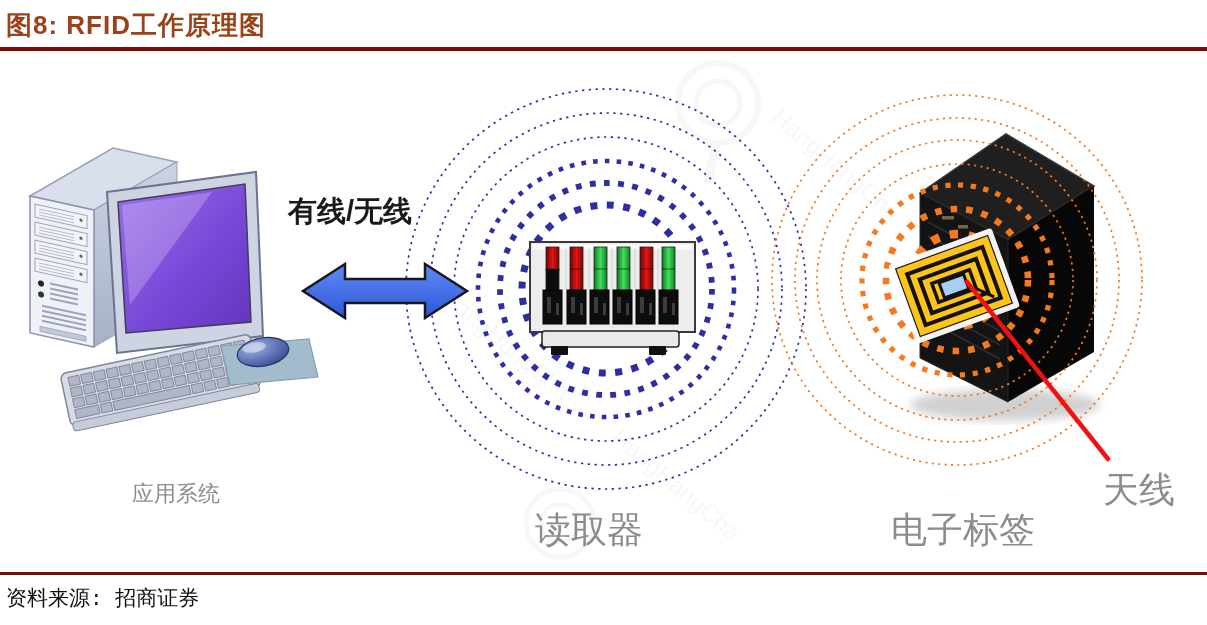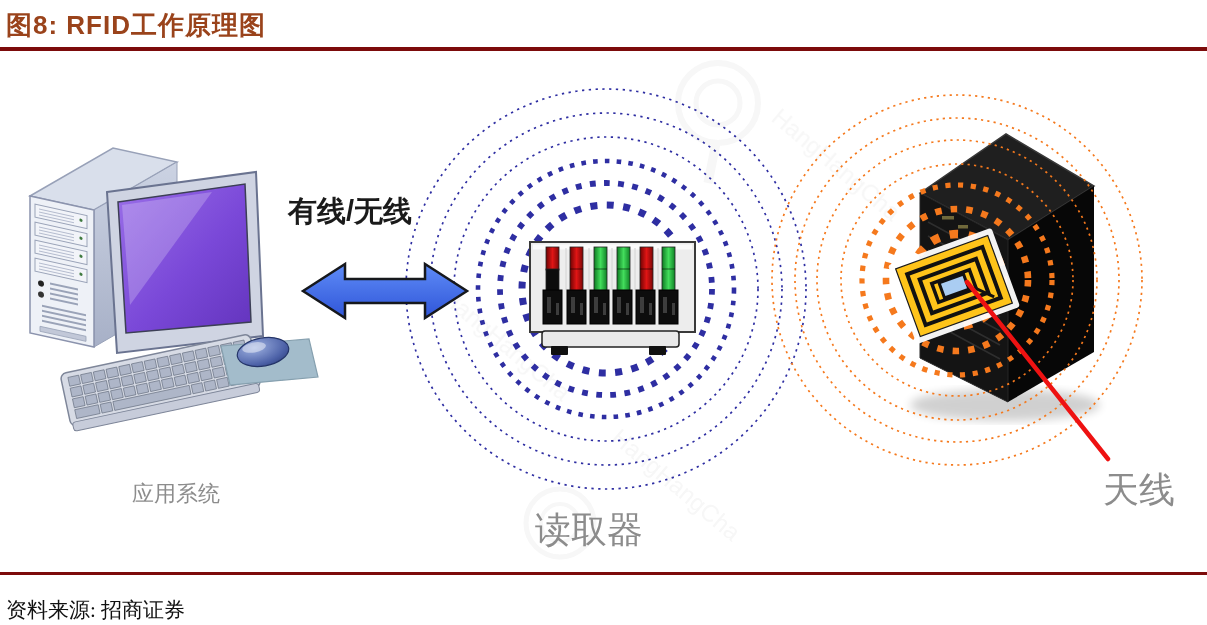--- a/index.html
+++ b/index.html
@@ -22,22 +22,22 @@
   .figure-title{
     position:absolute;left:6px;top:8px;
     font-size:26px;font-weight:bold;color:var(--title-color);
     letter-spacing:1px;white-space:nowrap;
   }
   .rule{position:absolute;left:0;width:1207px;background:var(--rule-color);}
   .rule-top{top:47px;height:4px;}
   .rule-bottom{top:572px;height:3px;}
   .source-text{
     position:absolute;left:6px;top:584px;
-    font-family:Liberation Serif, serif;
-    font-size:21px;color:var(--source-color);white-space:nowrap;margin-top:12px;
+    font-family:Liberation Mono, monospace;
+    font-size:21px;color:var(--source-color);white-space:nowrap;
   }
   .diagram-label{
     position:absolute;transform:translateX(-50%);
     color:var(--label-color);font-size:36px;
     font-family:"Liberation Serif","DejaVu Serif",serif;
     white-space:nowrap;
   }
   .label-app{left:176px;top:452px;font-size:22px;margin-top:27px;}
   .label-reader{left:589px;top:506px;}
   .label-tag{left:963px;top:506px;}
@@ -347,15 +347,16 @@
         </g>
       </g>
     </g>
 
     <polygon points="303,291 345,264 345,279 425,279 425,264 467,291 425,318 425,303 345,303 345,318" fill="url(#arrowGrad)" stroke="#16181c" stroke-width="2.5" stroke-linejoin="miter"></polygon>
   </svg>
 
   <div class="label-link">有线/无线</div>
   <div class="diagram-label label-app">应用系统</div>
   <div class="diagram-label label-reader">读取器</div>
+  <div class="diagram-label label-tag">电子标签</div>
   <div class="diagram-label label-antenna">天线</div>
 
 </div>
 
 </body></html>

